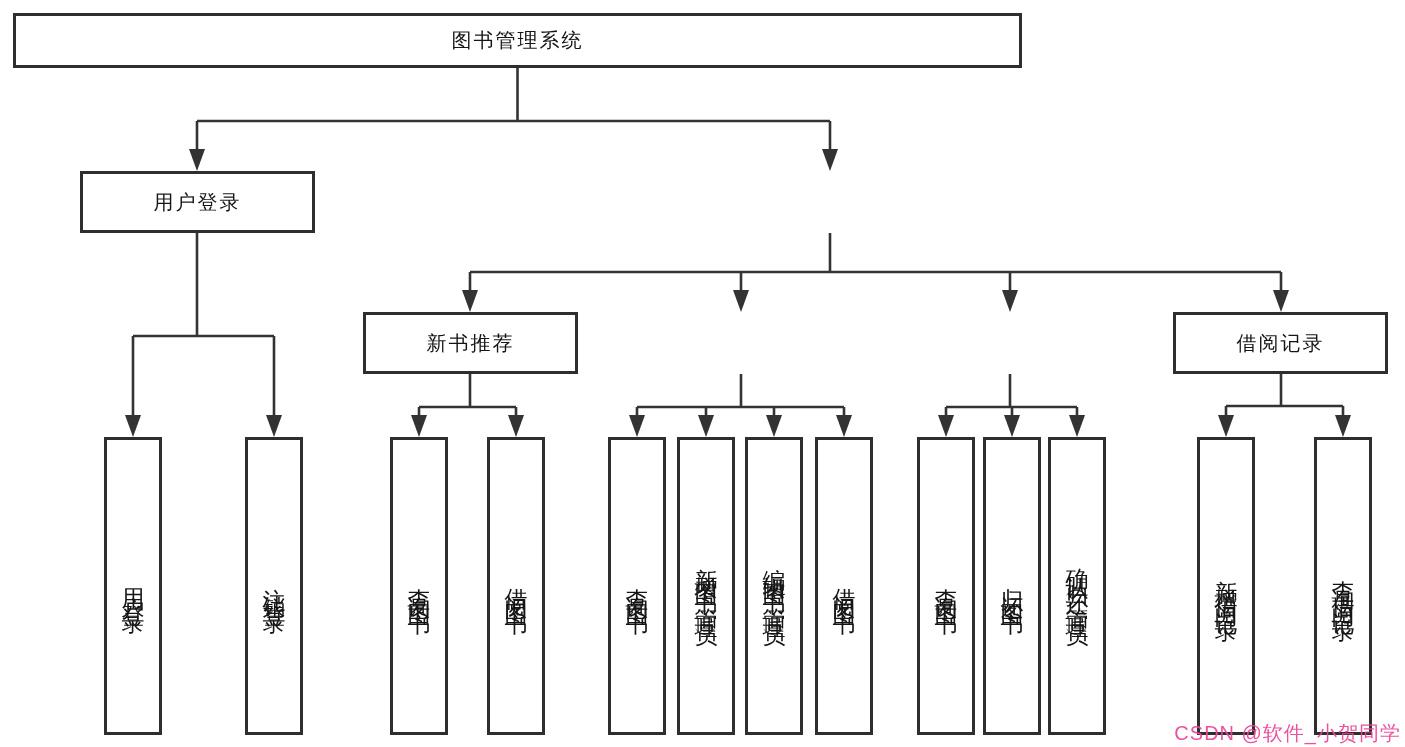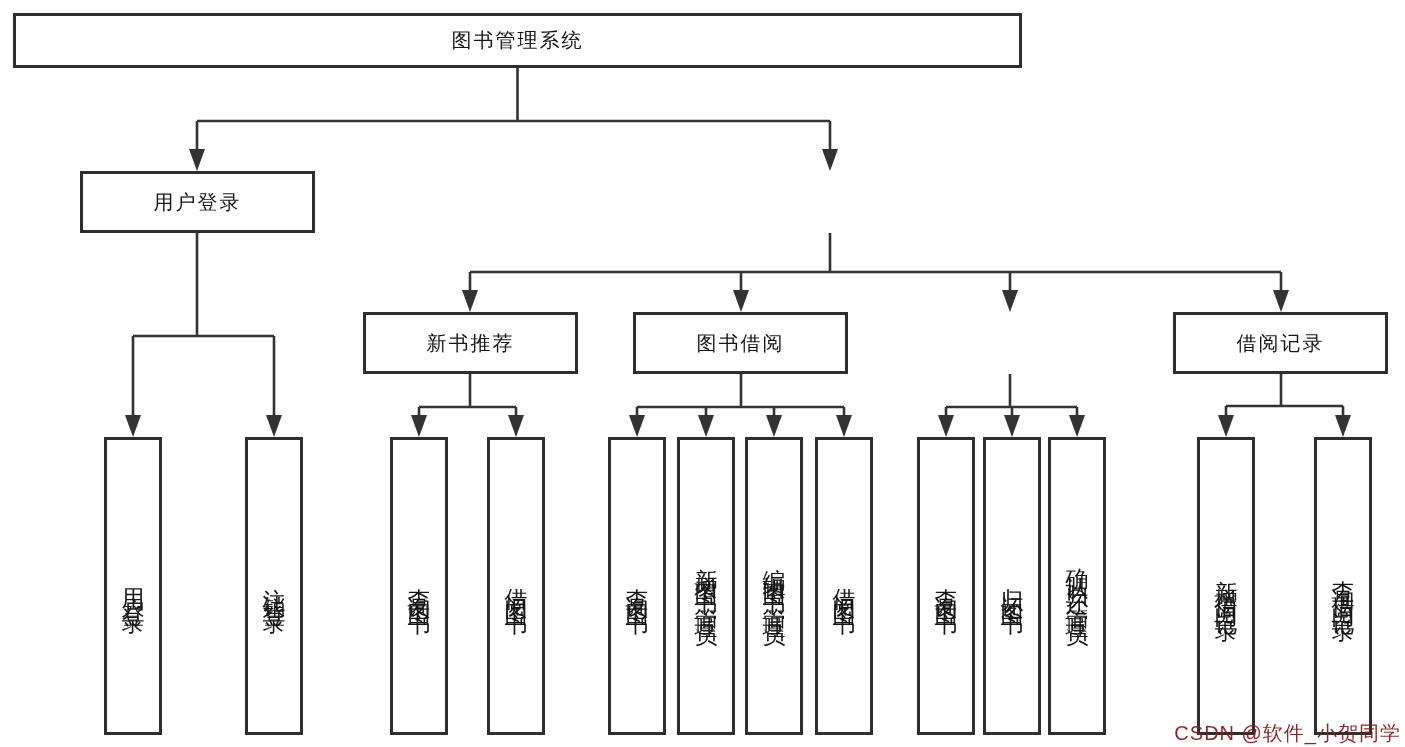--- a/index.html
+++ b/index.html
@@ -14,21 +14,21 @@
     color:#151515;z-index:2;
   }
   .box.h{font-size:20px;letter-spacing:2px;white-space:nowrap;}
   .box.v{font-size:23px;}
   .vtext{
     writing-mode:vertical-rl;text-orientation:mixed;
     letter-spacing:8px;line-height:1;white-space:nowrap;
   }
   .watermark{
     position:absolute;right:4px;bottom:0px;z-index:6;
-    font-size:20px;letter-spacing:1px;color:#7f1d1d;opacity:.95;white-space:nowrap;
+    font-size:20px;letter-spacing:1px;color:#ec4899;opacity:.95;white-space:nowrap;
   }
 </style>
 </head>
 <body>
 
 <div class="stage">
 
   <svg class="wires" viewBox="0 0 1405 747">
     <g stroke="#333333" stroke-width="2.6" fill="none">
       <path d="M517.5 68 V121 M197 121 H830 M197 121 V152 M830 121 V152"></path>
@@ -65,23 +65,20 @@
   <div class="box h" style="left:13px;top:13px;width:1009px;height:55px">
     <span>图书管理系统</span>
   </div>
 
   <div class="box h" style="left:80px;top:171px;width:235px;height:62px">
     <span>用户登录</span>
   </div>
 
   <div class="box h" style="left:363px;top:312px;width:215px;height:62px">
     <span>新书推荐</span>
-  </div>
-  <div class="box h" style="left:633px;top:312px;width:215px;height:62px">
-    <span>图书借阅</span>
   </div>
   <div class="box h" style="left:1173px;top:312px;width:215px;height:62px">
     <span>借阅记录</span>
   </div>
 
   <div class="box v" style="left:104px;top:437px;width:58px;height:298px">
     <span class="vtext">用户登录</span>
   </div>
   <div class="box v" style="left:245px;top:437px;width:58px;height:298px">
     <span class="vtext">注销登录</span>

